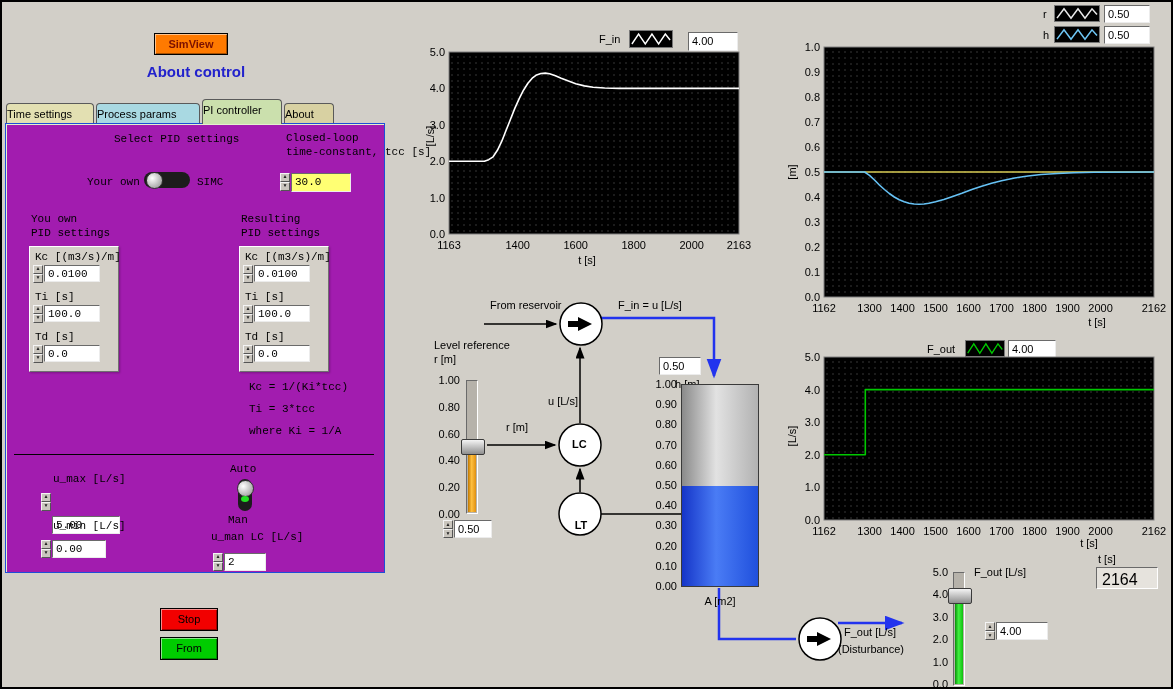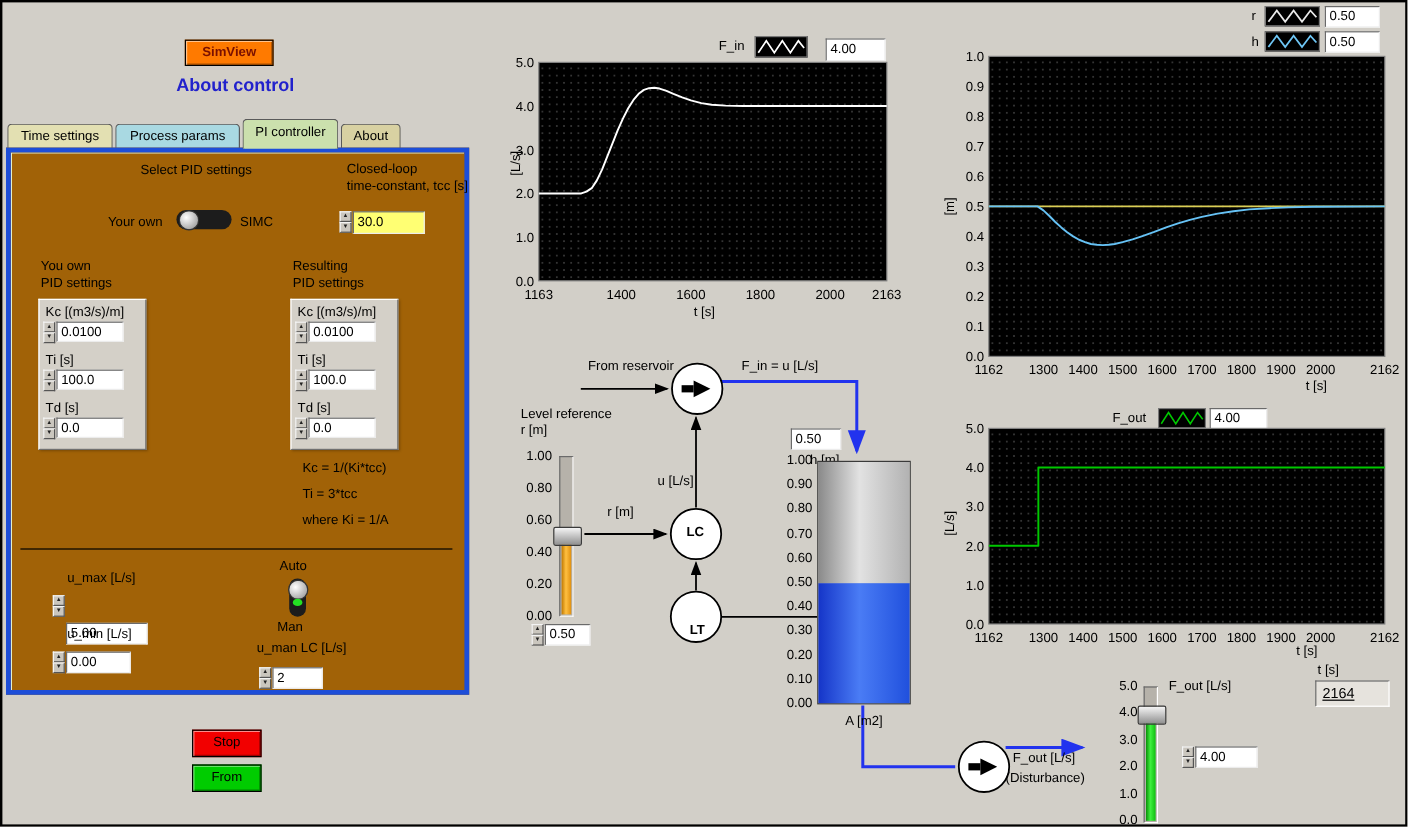--- a/index.html
+++ b/index.html
@@ -3,30 +3,30 @@
 <meta charset="utf-8">
 <style>
   html,body{margin:0;padding:0;background:#fff;}
   .screen{position:relative;width:1173px;height:689px;background:#d2cfc8;border:2px solid #000;
           box-sizing:border-box;font-family:"Liberation Sans",sans-serif;font-size:11px;color:#000;overflow:hidden;}
   .abs{position:absolute;}
   .fld{position:absolute;background:#fff;border:1px solid;border-color:#6a6a6a #ececec #ececec #6a6a6a;
        box-sizing:border-box;padding:2px 0 0 3px;font-size:11px;white-space:nowrap;}
   .yellow{background:#ffff73;}
   .disp{position:absolute;background:#e6e3dd;border:1px solid;border-color:#6a6a6a #fff #fff #6a6a6a;
-       box-sizing:border-box;padding:3px 0 0 5px;font-size:12px;text-decoration:underline;}
+       box-sizing:border-box;padding:3px 0 0 5px;font-size:16px;}
   .grp{position:absolute;background:#d4d0c8;border:1px solid;border-color:#ffffff #707070 #707070 #ffffff;
        box-shadow:1px 1px 2px rgba(0,0,0,.25);}
   .spin{position:absolute;width:10px;height:18px;}
   .spin div{width:10px;height:9px;background:#cac6be;border:1px solid;border-color:#f4f4f4 #555 #555 #f4f4f4;
        box-sizing:border-box;font-size:5px;line-height:6px;text-align:center;color:#222;cursor:pointer;}
   .tab{position:absolute;border:1px solid #5a5a5a;border-bottom:none;border-radius:4px 4px 0 0;
-       text-align:center;box-sizing:border-box;padding-top:4px;cursor:pointer;}
-  .panel{position:absolute;left:3px;top:121px;width:378px;height:448px;background:#a16207;
-       border:4px solid #1d4ed8;box-shadow:inset 1px 1px 0 #e4f0cf;z-index:1;}
+       box-sizing:border-box;padding-top:4px;cursor:pointer;}
+  .panel{position:absolute;left:3px;top:121px;width:378px;height:448px;background:#a21caf;
+       border:1px solid #1d4ed8;box-shadow:inset 1px 1px 0 #e4f0cf;z-index:1;font-family:Liberation Mono, monospace;}
   .btn{position:absolute;border:1px solid #000;box-sizing:border-box;text-align:center;padding-top:4px;
        box-shadow:inset 1px 1px 0 rgba(255,255,255,.55), inset -1px -1px 0 rgba(0,0,0,.35);cursor:pointer;}
   .chart{position:absolute;}
   .rot{transform:rotate(-90deg);}
   .lbl{position:absolute;white-space:nowrap;}
   .tickcol{position:absolute;display:flex;flex-direction:column;justify-content:space-between;
        align-items:flex-end;font-size:11px;}
   .wicon{position:absolute;background:#000;border:1px solid #777;box-sizing:border-box;}
   .track{position:absolute;background:#b6b2aa;border:1px solid;border-color:#6a6a6a #fff #fff #6a6a6a;box-sizing:border-box;}
   .fillv{position:absolute;left:1px;right:1px;bottom:1px;}

